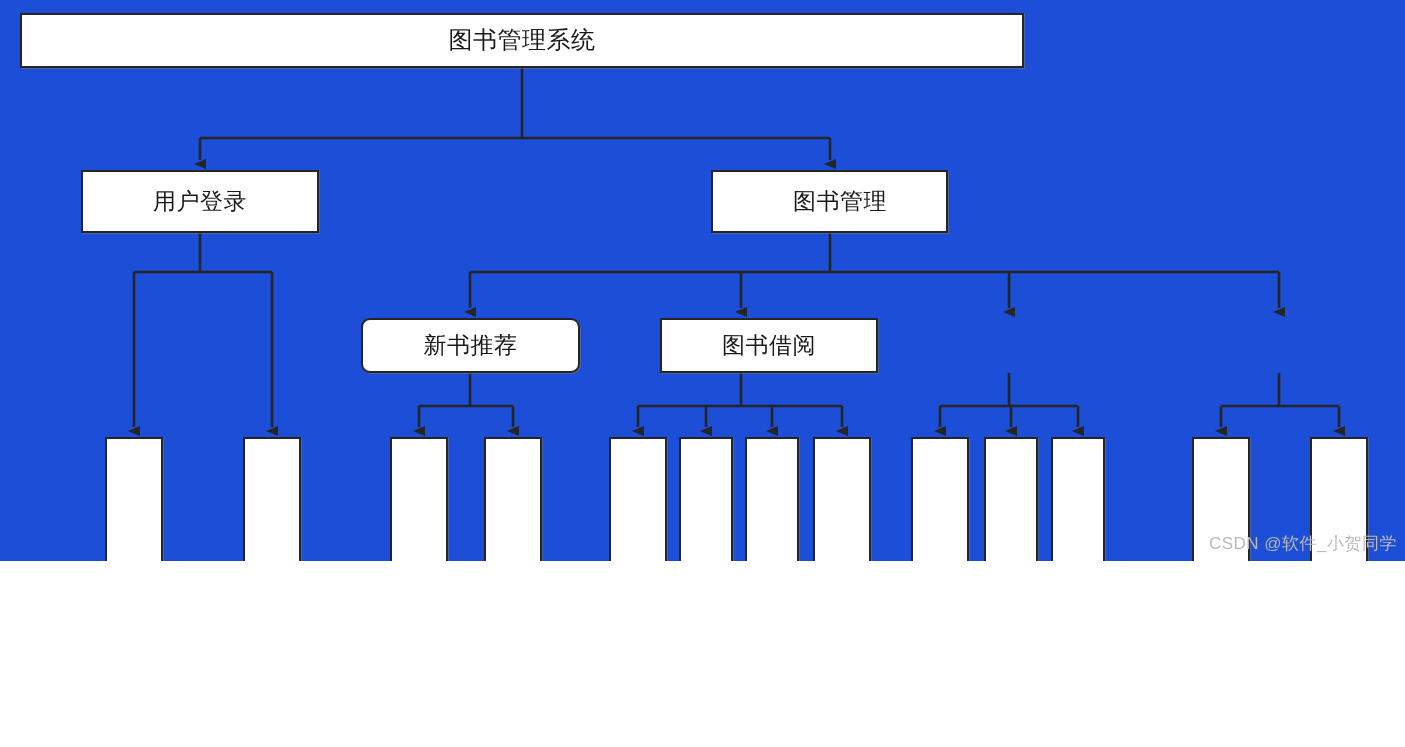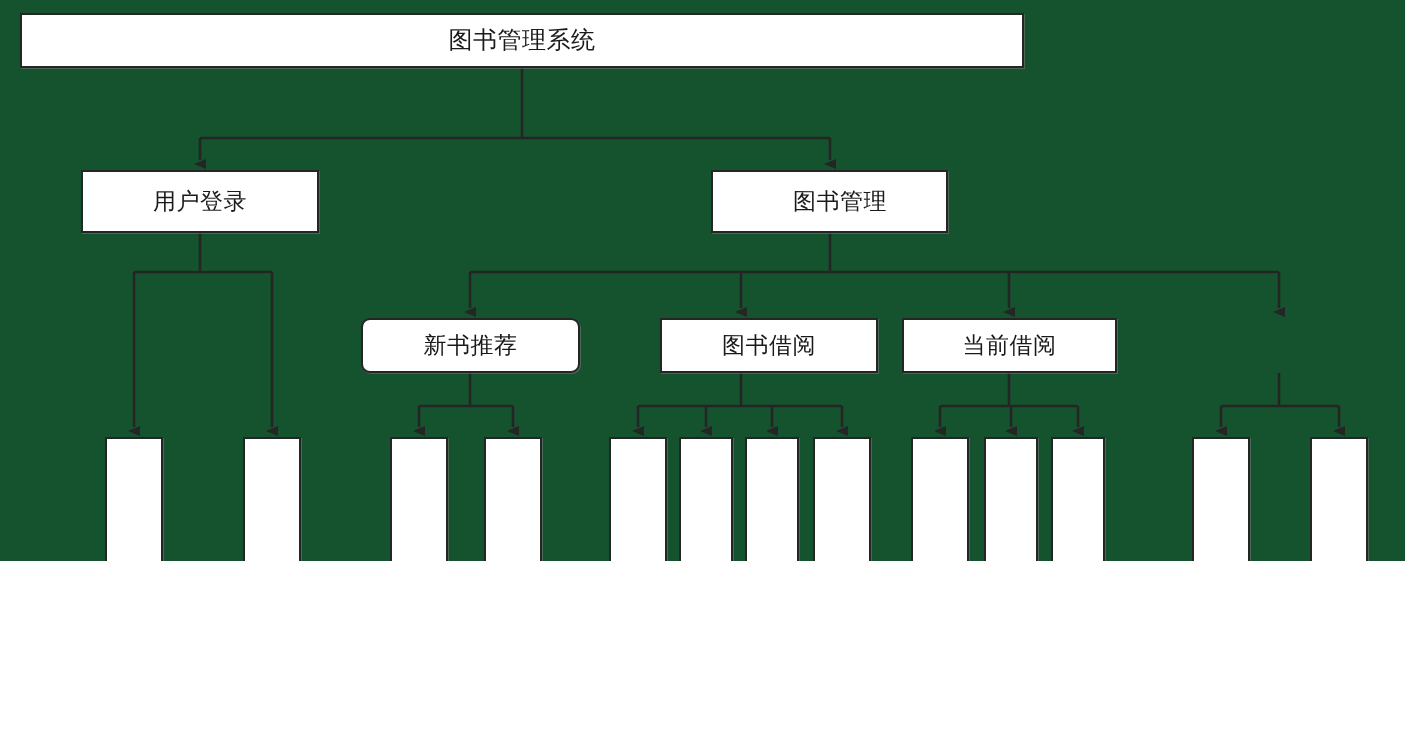--- a/index.html
+++ b/index.html
@@ -7,21 +7,21 @@
     padding: 0;
     background: #ffffff;
   }
   body {
     font-family: "Liberation Sans", "DejaVu Sans", sans-serif;
   }
   #diagram-root {
     position: relative;
     width: 1405px;
     height: 561px;
-    background: #14532d;
+    background: #1d4ed8;
     overflow: hidden;
   }
   svg.wires {
     position: absolute;
     left: 0;
     top: 0;
     width: 1405px;
     height: 747px;
     pointer-events: none;
   }
@@ -138,23 +138,20 @@
   <div class="node horizontal" style="left:711px; top:170px; width:237px; height:63px;padding-left:21px;">
     <span class="node-label">图书管理</span>
   </div>
 
   <div class="node horizontal" style="left:361px; top:318px; width:219px; height:55px;border-radius:9px;">
     <span class="node-label">新书推荐</span>
   </div>
   <div class="node horizontal" style="left:660px; top:318px; width:218px; height:55px;">
     <span class="node-label">图书借阅</span>
   </div>
-  <div class="node horizontal" style="left:902px; top:318px; width:215px; height:55px;">
-    <span class="node-label">当前借阅</span>
-  </div>
 
   <div class="node vertical" style="left:105px; top:437px; width:58px; height:296px;">
     <span class="node-label">用户登录</span>
   </div>
   <div class="node vertical" style="left:243px; top:437px; width:58px; height:296px;">
     <span class="node-label">注销登录</span>
   </div>
   <div class="node vertical" style="left:390px; top:437px; width:58px; height:296px;">
     <span class="node-label">查询图书</span>
   </div>
@@ -182,13 +179,14 @@
   <div class="node vertical" style="left:1051px; top:437px; width:54px; height:296px;">
     <span class="node-label">确认归还（管理员）</span>
   </div>
   <div class="node vertical" style="left:1192px; top:437px; width:58px; height:296px;">
     <span class="node-label">新增借阅记录</span>
   </div>
   <div class="node vertical" style="left:1310px; top:437px; width:58px; height:296px;">
     <span class="node-label">查询借阅记录</span>
   </div>
 
+  <div id="watermark">CSDN @软件_小贺同学</div>
 </div>
 
 </body></html>

